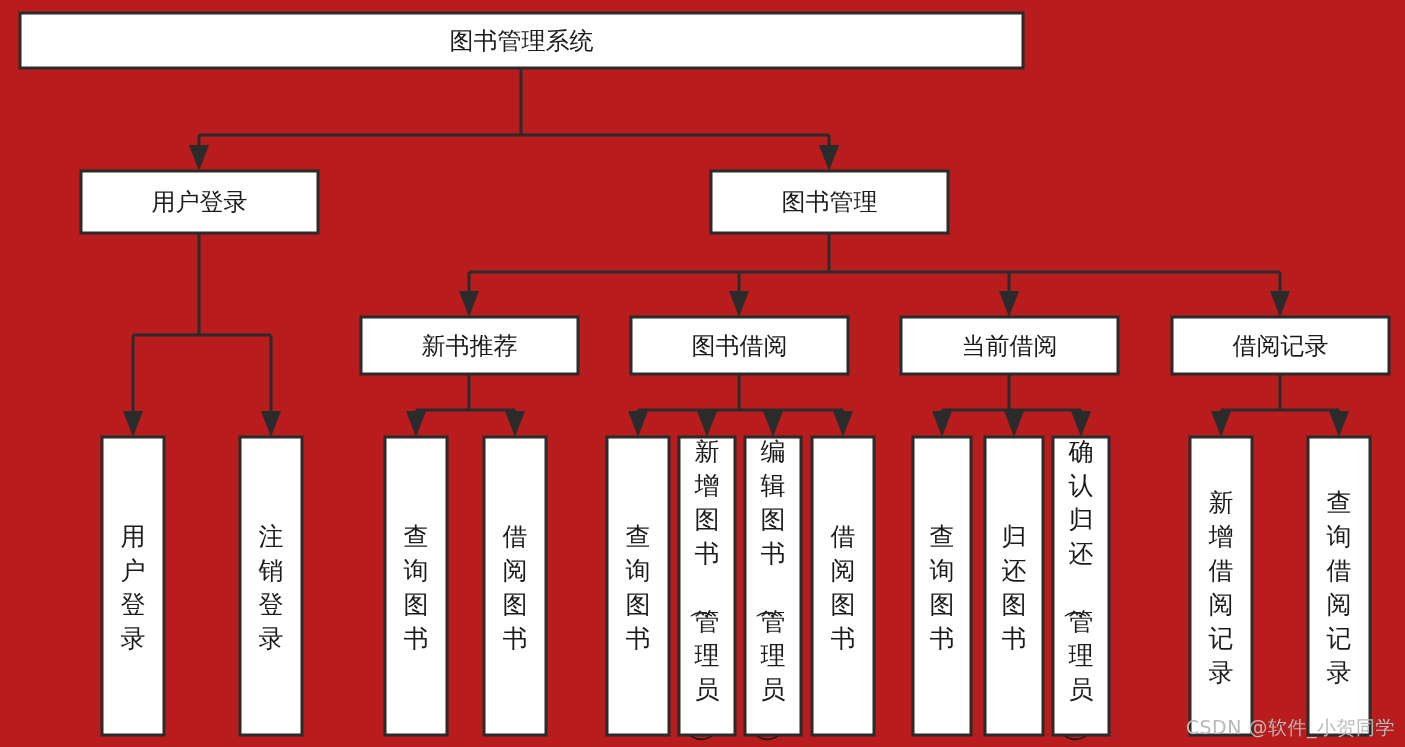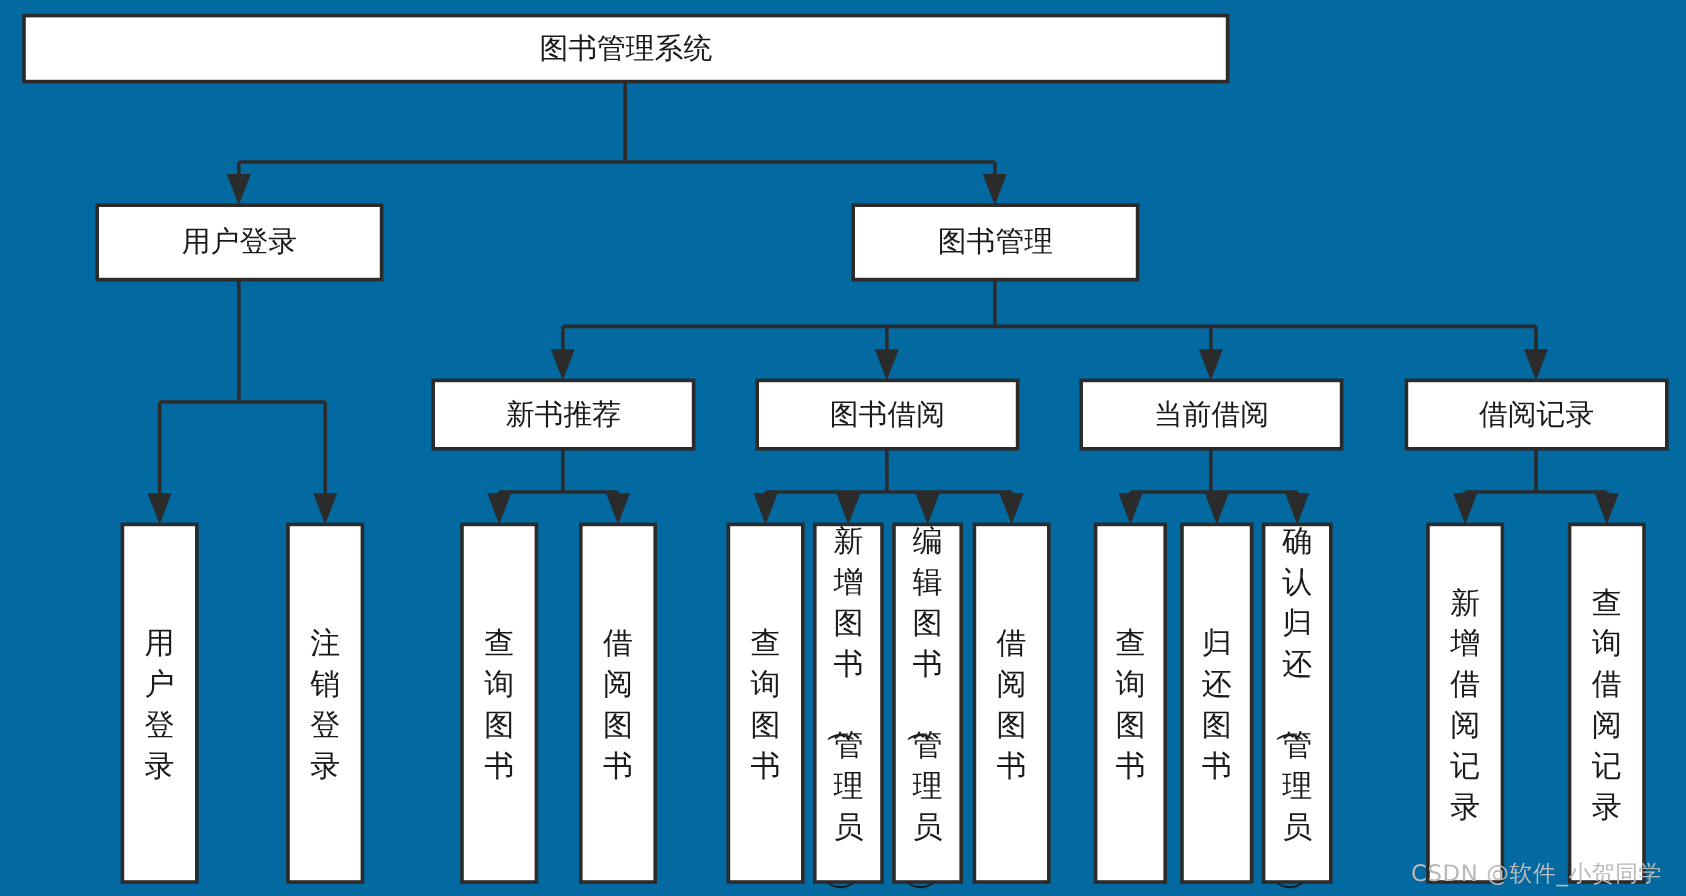--- a/index.html
+++ b/index.html
@@ -11,21 +11,21 @@
   body {
     width: 1405px;
     height: 747px;
     font-family: "DejaVu Sans", "Liberation Sans", sans-serif;
     overflow: hidden;
   }
   #diagram-root {
     position: relative;
     width: 1405px;
     height: 747px;
-    background: #0369a1;
+    background: #b91c1c;
   }
   svg.diagram-canvas {
     position: absolute;
     left: 0;
     top: 0;
     width: 1405px;
     height: 747px;
     display: block;
   }
   .node-box {
@@ -51,21 +51,21 @@
     stroke-width: 3;
     fill: none;
     stroke-linecap: butt;
   }
   .arrow-head {
     fill: #2b2b2b;
     stroke: none;
   }
   .watermark-text {
     position: absolute;
-    right: 20px;
+    right: 10px;
     bottom: 6px;
     font-family: "DejaVu Sans", "Liberation Sans", sans-serif;
     font-size: 19px;
     color: #b9b9b9;
     white-space: nowrap;
     letter-spacing: 0.5px;
     user-select: none;
   }
 </style>
 </head>

